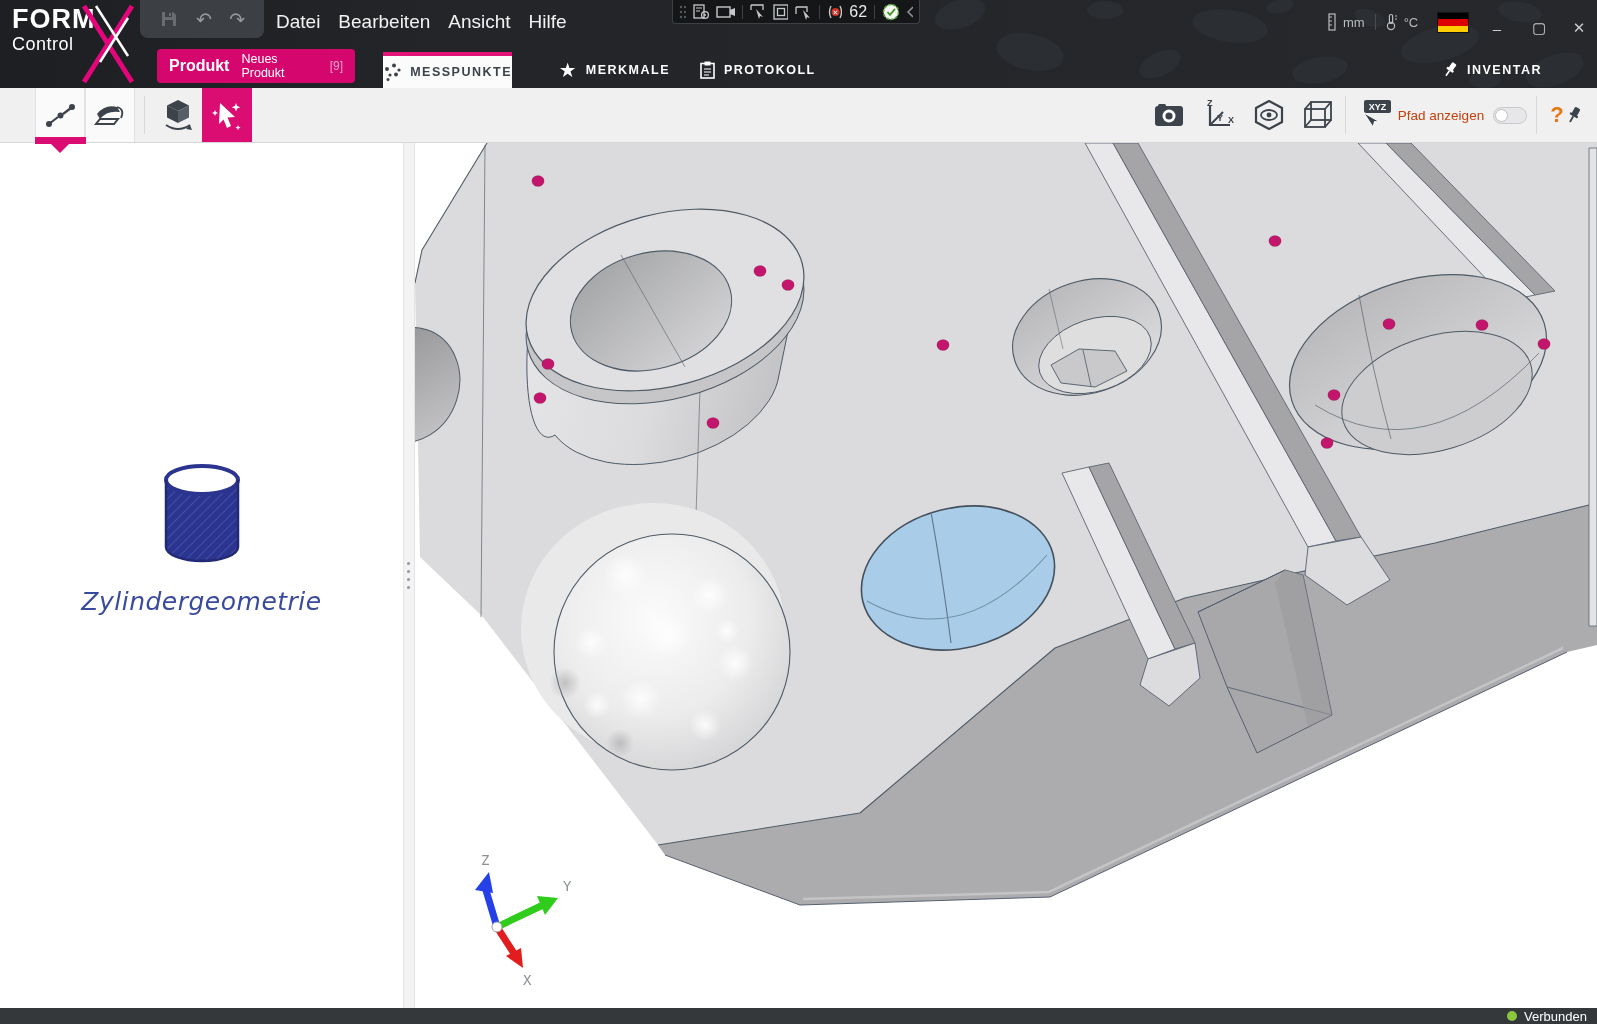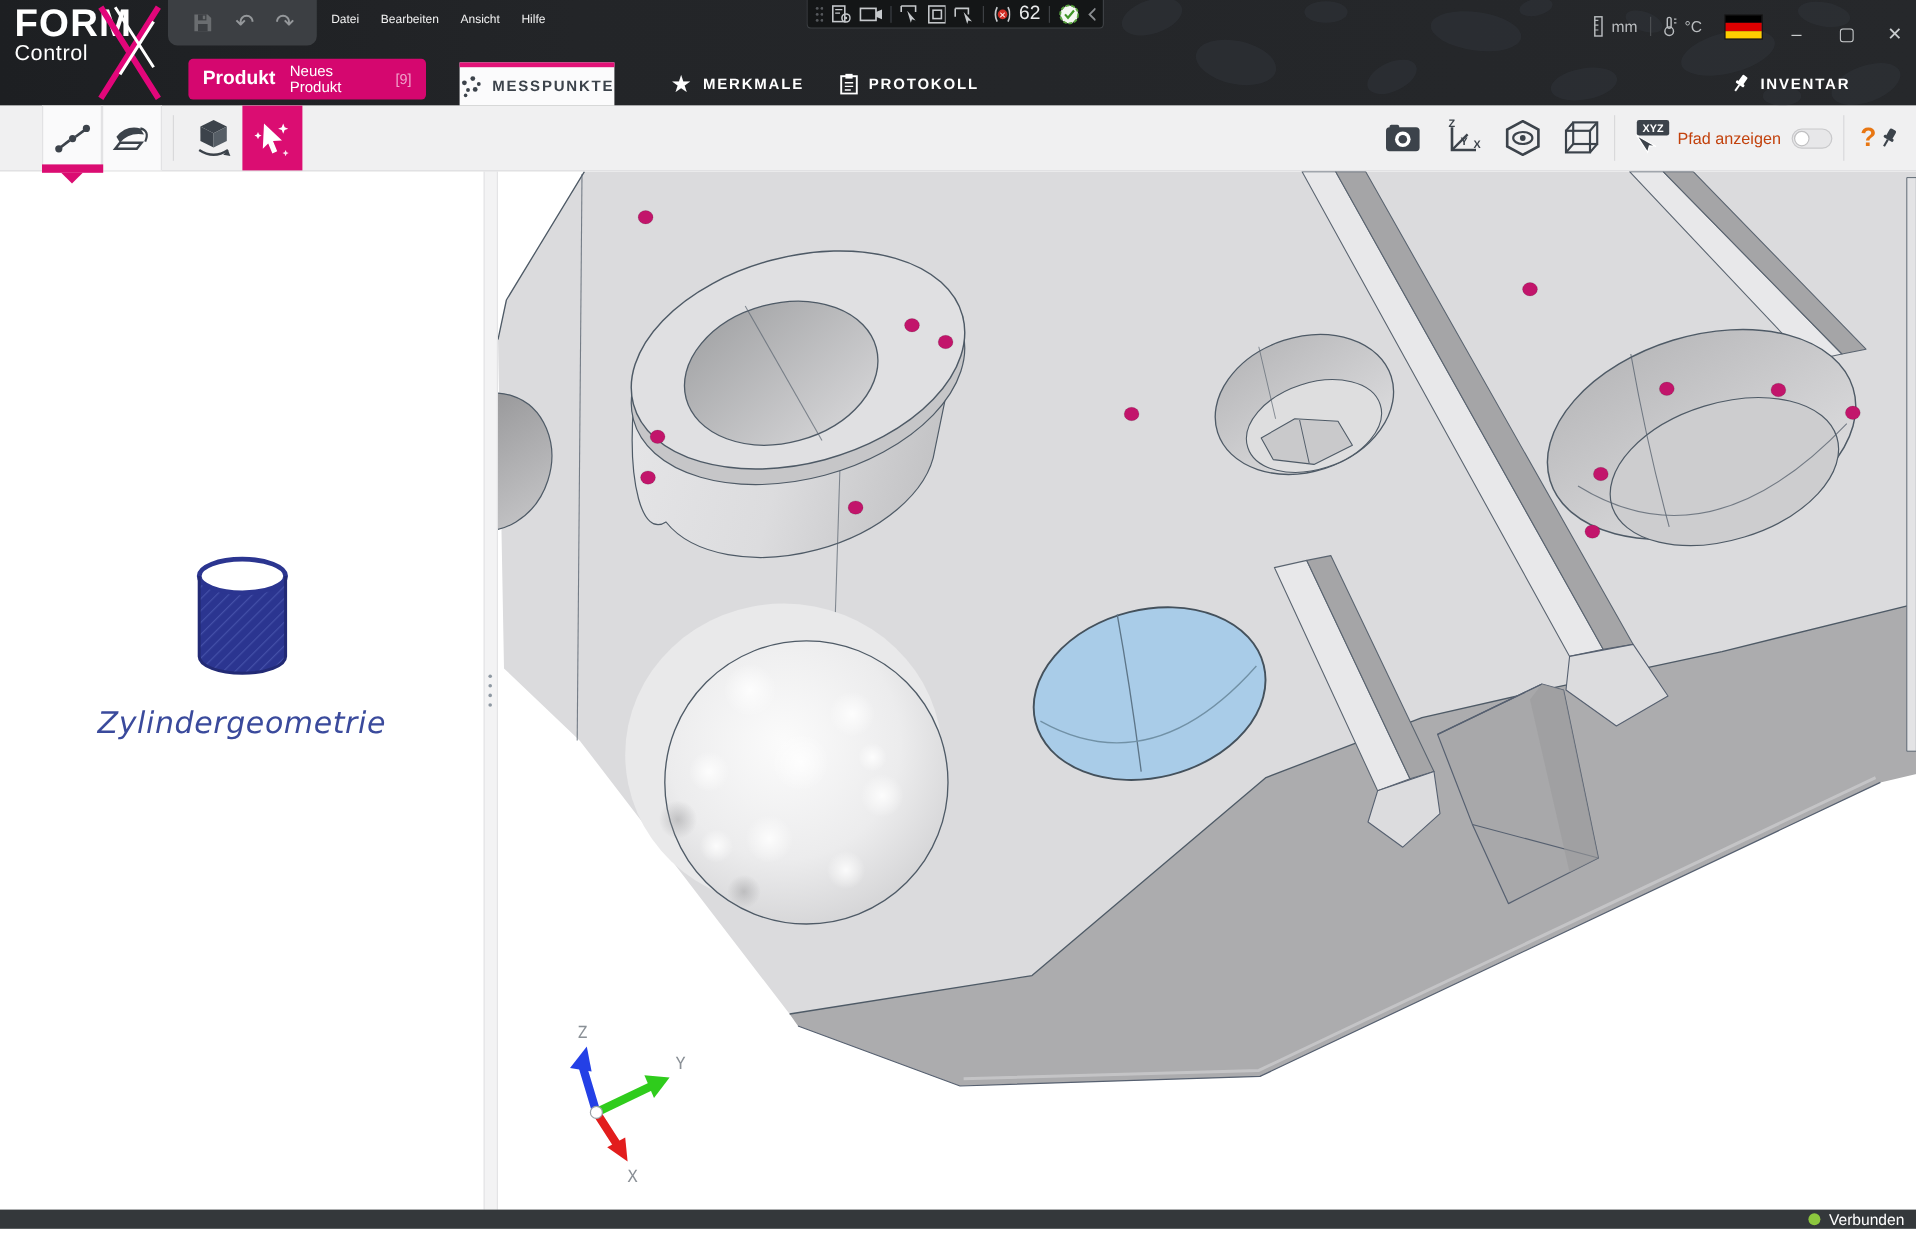--- a/index.html
+++ b/index.html
@@ -5,30 +5,30 @@
   * { margin:0; padding:0; box-sizing:border-box; }
   html,body { width:1597px; height:1028px; overflow:hidden; background:#fff;
               font-family:"Liberation Sans", sans-serif; }
   .abs { position:absolute; }
   #stage { position:relative; width:1597px; height:1028px; }
 
   
   #titlebar { position:absolute; left:0; top:0; width:1597px; height:88px;
     background:linear-gradient(90deg,#1d1f22 0%,#232528 30%,#26282b 100%); }
   #logo { left:12px; top:4px; width:130px; height:80px; color:#fff; }
-  #logo .l1 { font-size:32px; font-weight:bold; letter-spacing:1px; line-height:30px; }
+  #logo .l1 { font-size:27px; font-weight:bold; letter-spacing:1px; line-height:30px; }
   #logo .l2 { font-size:18px; line-height:20px; letter-spacing:.5px; }
   #logo svg { position:absolute; left:58px; top:-2px; }
 
   #quickbar { left:140px; top:0; width:124px; height:38px; background:#3c3f43;
     border-radius:0 0 8px 8px; display:flex; align-items:center; justify-content:space-around; padding:0 10px; }
   #quickbar .qi { font-size:19px; color:#95989b; line-height:1; }
 
   #menubar { left:276px; top:11px; display:flex; gap:18px; }
-  #menubar span { color:#f2f2f2; font-size:10px; cursor:default; }
+  #menubar span { color:#f2f2f2; font-size:19px; cursor:default; }
 
   #floatbar { left:672px; top:0; height:24px; width:248px; background:#141617;
     border:1px solid #3d4044; border-top:none; border-radius:0 0 4px 4px;
     display:flex; align-items:center; gap:7px; padding:0 6px; }
   .fb-sep { width:1px; height:14px; background:#3d4044; }
   #floatbar svg { display:block; }
   #fb-count { color:#e9eaeb; font-size:16px; }
 
   #units { left:1328px; top:13px; display:flex; align-items:center; gap:6px; color:#b9bcbf; font-size:13px; }
   .u-sep { width:1px; height:16px; background:#4a4d50; margin:0 4px; }

